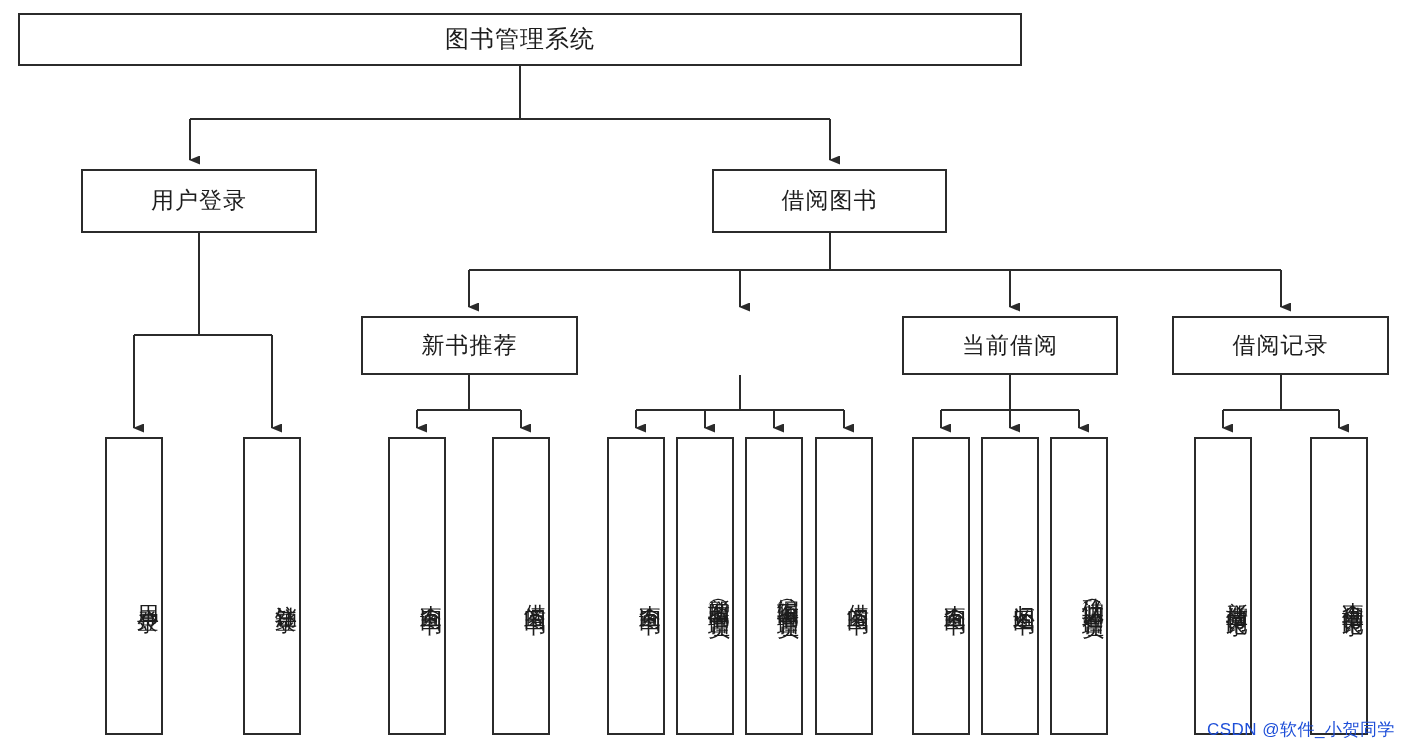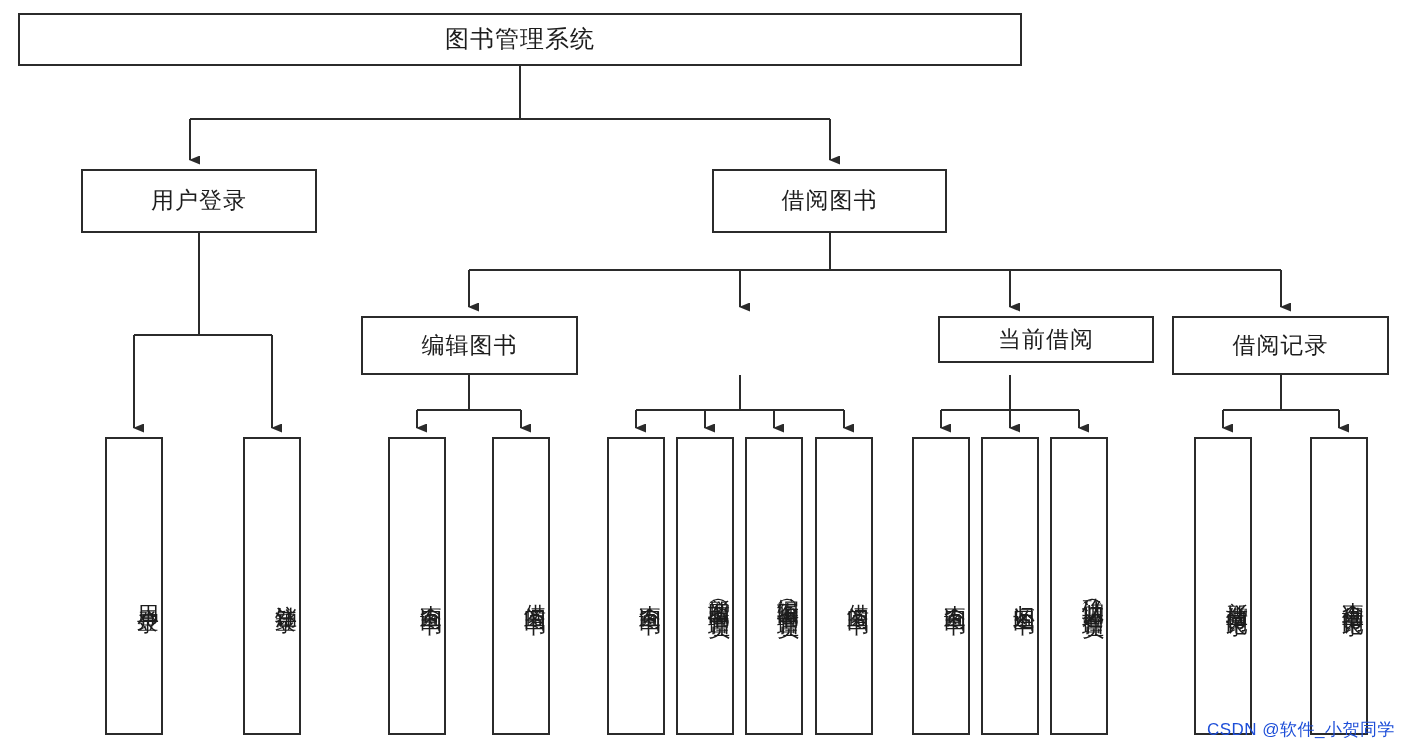--- a/index.html
+++ b/index.html
@@ -126,23 +126,23 @@
   </div>
 
   <div class="node h" style="left:81px;top:169px;width:236px;height:64px;">
     <span>用户登录</span>
   </div>
   <div class="node h" style="left:712px;top:169px;width:235px;height:64px;">
     <span>借阅图书</span>
   </div>
 
   <div class="node h" style="left:361px;top:316px;width:217px;height:59px;">
-    <span>编辑图书</span>
+    <span>新书推荐</span>
   </div>
-  <div class="node h" style="left:902px;top:316px;width:216px;height:47px;margin-left:36px;">
+  <div class="node h" style="left:902px;top:316px;width:216px;height:59px;">
     <span>当前借阅</span>
   </div>
   <div class="node h" style="left:1172px;top:316px;width:217px;height:59px;">
     <span>借阅记录</span>
   </div>
 
   <div class="node v" style="left:105px;top:437px;width:58px;height:298px;">
     <span class="vtext">用户登录</span>
   </div>
   <div class="node v" style="left:243px;top:437px;width:58px;height:298px;">

